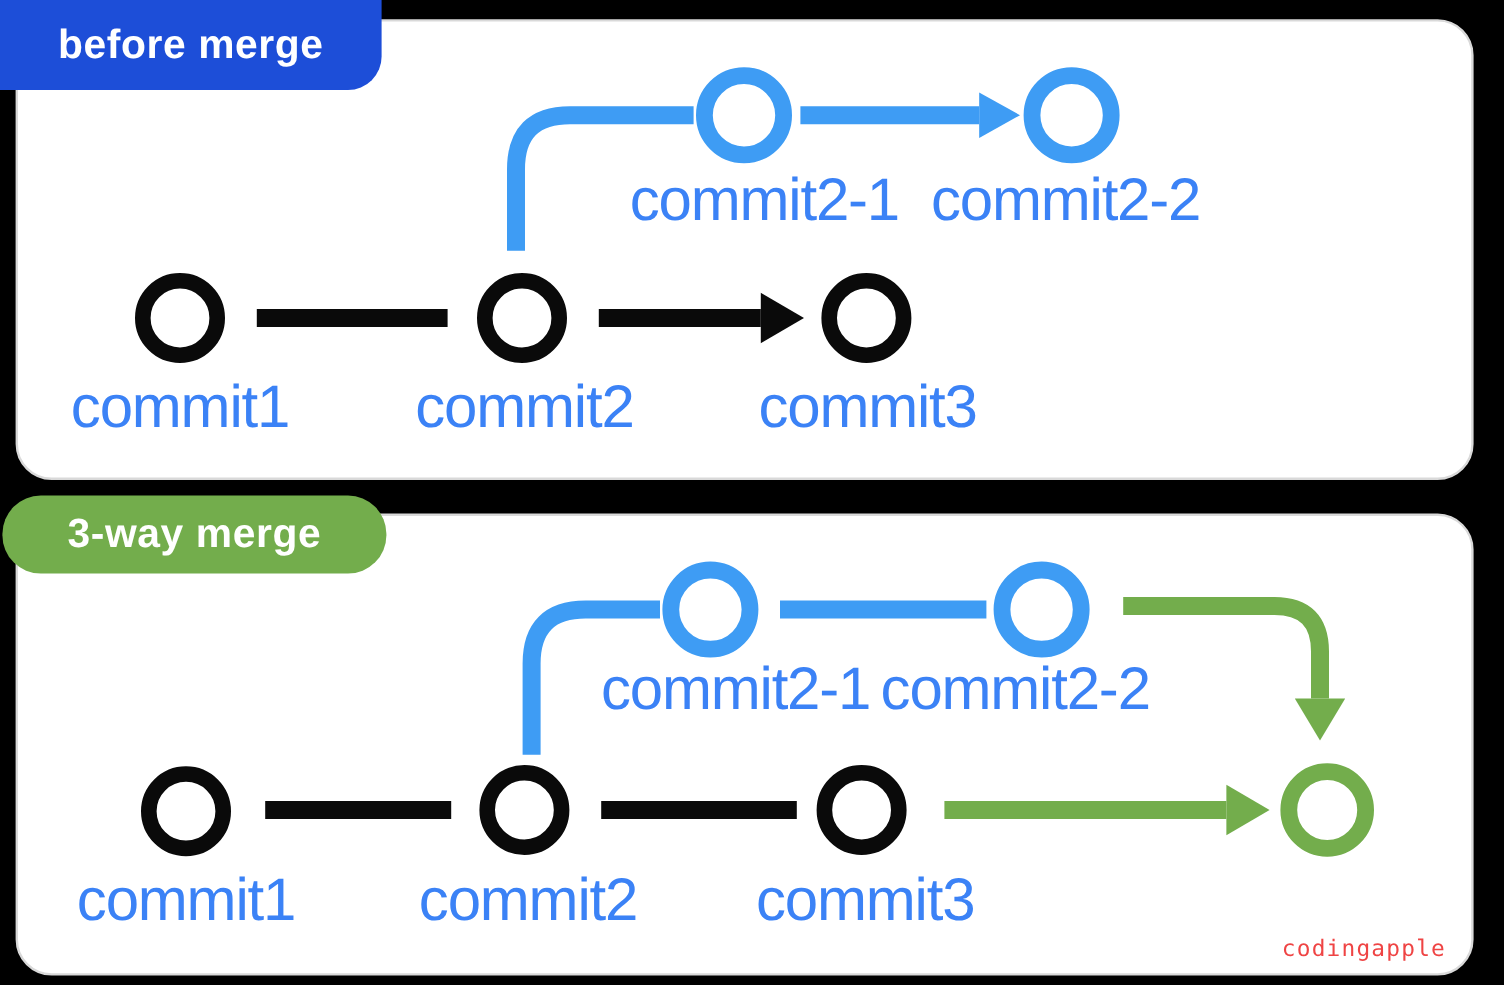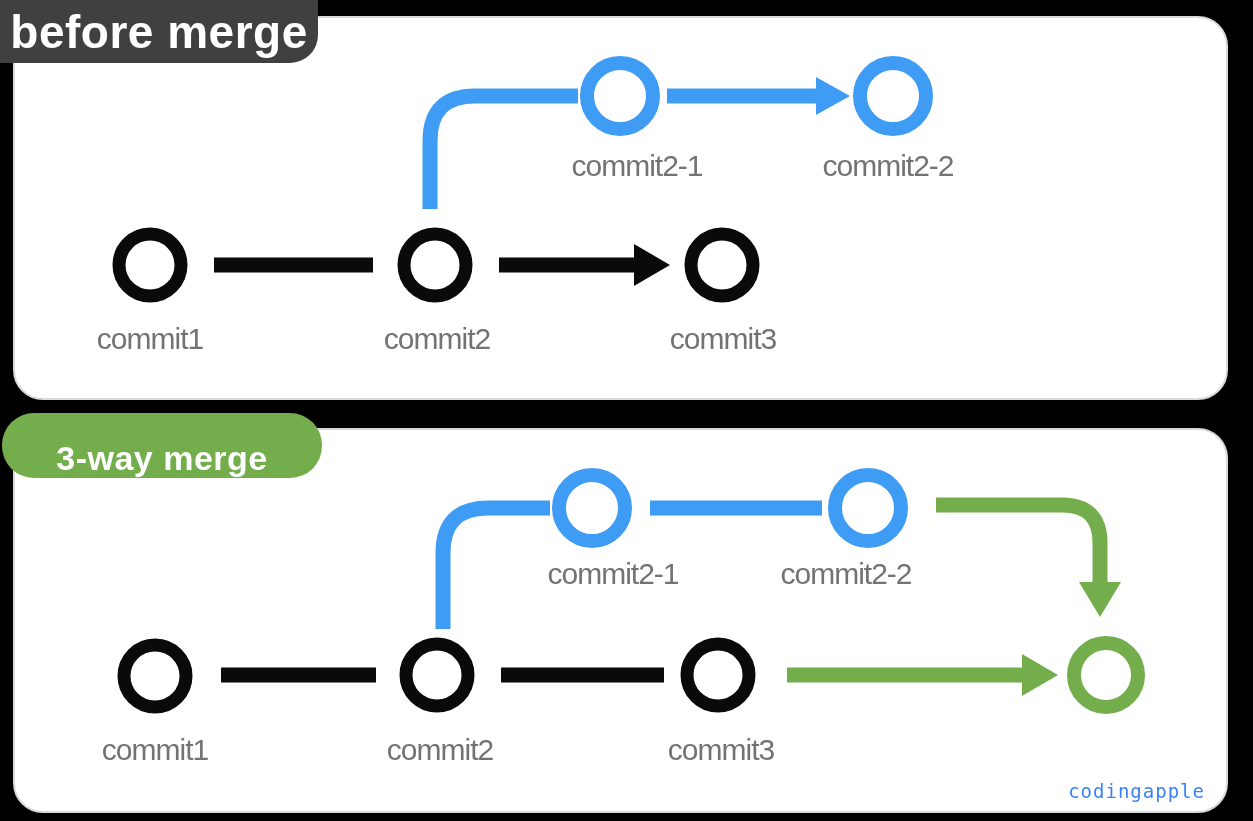--- a/index.html
+++ b/index.html
@@ -13,51 +13,51 @@
     z-index:1;
   }
   #panel1 { left:13px; top:16px;  width:1215px; height:384px; }
   #panel2 { left:13px; top:428px; width:1215px; height:385px; }
 
   .badge {
     position:absolute; display:flex; align-items:center; justify-content:center;
     color:#fff; font-weight:bold; letter-spacing:0.5px; z-index:4;
   }
   #badge1 {
-    left:0; top:0; width:318px; height:63px;
-    background:#404040; border-radius:0 0 28px 0; font-size:46px;
+    left:0; top:0; width:318px; height:75px;
+    background:#1d4ed8; border-radius:0 0 28px 0; font-size:34px;
   }
   #badge2 {
     left:2px; top:413px; width:320px; height:65px;
-    background:#73ad4c; border-radius:32px; font-size:34px;align-items:flex-end;
+    background:#73ad4c; border-radius:32px; font-size:34px;
   }
 
   svg.graph { position:absolute; left:0; top:0; z-index:2; }
 
   .mainline  { stroke:#0a0a0a; stroke-width:15; }
   .blacknode { fill:#fff; stroke:#0a0a0a; stroke-width:13; }
   .blackfill { fill:#0a0a0a; }
   .bluepath  { fill:none; stroke:#3e9cf4; stroke-width:15; }
   .blueline  { stroke:#3e9cf4; stroke-width:15; }
   .bluenode  { fill:#fff; stroke:#3e9cf4; stroke-width:14; }
   .bluefill  { fill:#3e9cf4; }
   .greenline { stroke:#73ad4c; stroke-width:15; }
   .greenpath { fill:none; stroke:#73ad4c; stroke-width:15; }
   .greenfill { fill:#73ad4c; }
   .greennode { fill:#fff; stroke:#73ad4c; stroke-width:14; }
 
   .lbl {
     position:absolute; transform:translate(-50%,-50%);
-    font-size:30px; letter-spacing:-1px; color:#737373;
+    font-size:50px; letter-spacing:-1px; color:#3b82f6;
     white-space:nowrap; z-index:3;
   }
   .wm {
     position:absolute; right:48px; top:780px;
     font-family:"DejaVu Sans Mono", monospace;
-    font-size:19px; letter-spacing:1px; color:#3b82f6; z-index:3;
+    font-size:19px; letter-spacing:1px; color:#ef4444; z-index:3;
   }
 </style>
 </head>
 <body>
 
 <div class="stage">
 
   <div class="panel" id="panel1"></div>
   <div class="panel" id="panel2"></div>
 

